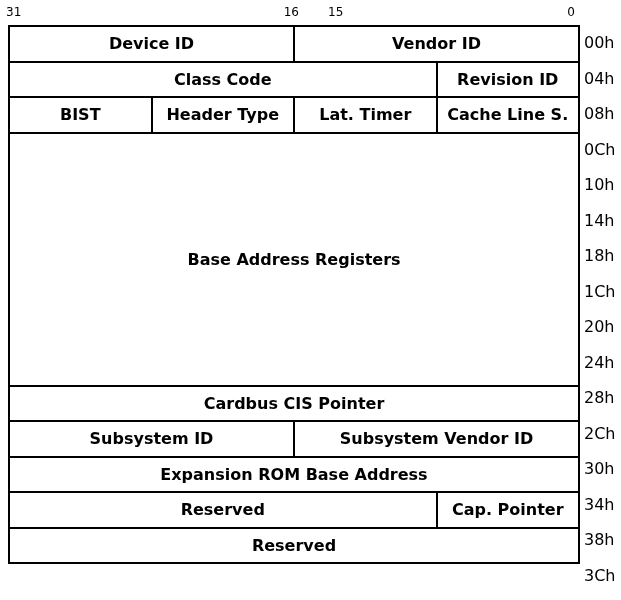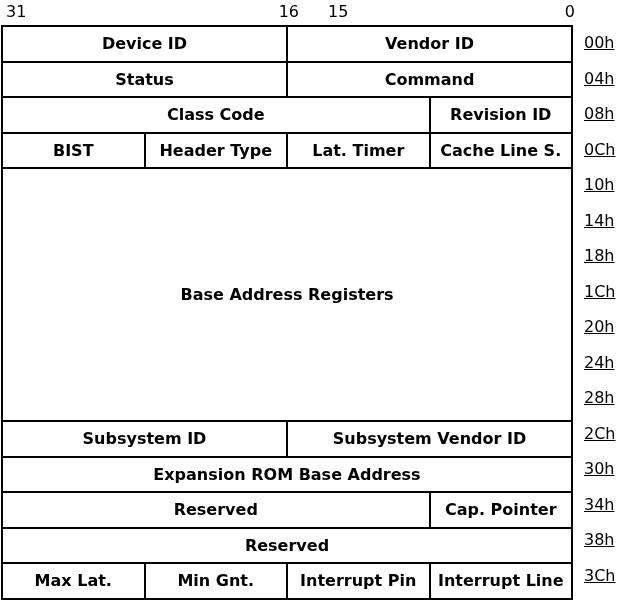--- a/index.html
+++ b/index.html
@@ -17,34 +17,34 @@
     overflow: hidden;
   }
 
   
   .bitruler {
     position: absolute;
     left: 0;
     top: 2px;
     width: 621px;
     height: 22px;
-    font-size: 16px;
+    font-size: 12px;
     line-height: 20px;
     font-weight: 400;
   }
   .bitruler span { position: absolute; top: 0; white-space: nowrap; }
   .b31 { left: 6px; }
   .b16 { right: 322px; }   
   .b15 { left: 308px; margin-left: 20px; }
   .b0  { right: 46px; }    
 
   
   table.regs {
     position: absolute;
-    left: 1px;
+    left: 8px;
     top: 25px;
     width: 570px;
     border-collapse: collapse;
     table-layout: fixed;
   }
   table.regs col.qcol { width: 142.5px; }
   table.regs td {
     border: 2px solid #000000;
     padding: 0;
     text-align: center;
@@ -66,21 +66,20 @@
     width: 37px;
   }
   .gutter .offset {
     height: 35.5px;
     display: flex;
     align-items: center;
     justify-content: flex-start;
     font-size: 16px;
     font-weight: 400;
     white-space: nowrap;
-    text-decoration: underline;
   }
 </style>
 </head>
 <body>
 
 <div class="diagram">
 
   <div class="bitruler">
     <span class="b31">31</span>
     <span class="b16">16</span>
@@ -94,55 +93,48 @@
         <col class="qcol">
         <col class="qcol">
         <col class="qcol">
     </colgroup>
     <tbody>
       <tr>
         <td colspan="2">Device ID</td>
         <td colspan="2">Vendor ID</td>
       </tr>
       <tr>
-        <td colspan="2">Status</td>
-        <td colspan="2">Command</td>
-      </tr>
-      <tr>
         <td colspan="3">Class Code</td>
         <td>Revision ID</td>
       </tr>
       <tr>
         <td>BIST</td>
         <td>Header Type</td>
         <td>Lat. Timer</td>
         <td>Cache Line S.</td>
       </tr>
       <tr class="tall">
         <td colspan="4">Base Address Registers</td>
+      </tr>
+      <tr>
+        <td colspan="4">Cardbus CIS Pointer</td>
       </tr>
       <tr>
         <td colspan="2">Subsystem ID</td>
         <td colspan="2">Subsystem Vendor ID</td>
       </tr>
       <tr>
         <td colspan="4">Expansion ROM Base Address</td>
       </tr>
       <tr>
         <td colspan="3">Reserved</td>
         <td>Cap. Pointer</td>
       </tr>
       <tr>
         <td colspan="4">Reserved</td>
-      </tr>
-      <tr>
-        <td>Max Lat.</td>
-        <td>Min Gnt.</td>
-        <td>Interrupt Pin</td>
-        <td>Interrupt Line</td>
       </tr>
     </tbody>
   </table>
 
   <div class="gutter">
     <div class="offset">00h</div>
     <div class="offset">04h</div>
     <div class="offset">08h</div>
     <div class="offset">0Ch</div>
     <div class="offset">10h</div>

